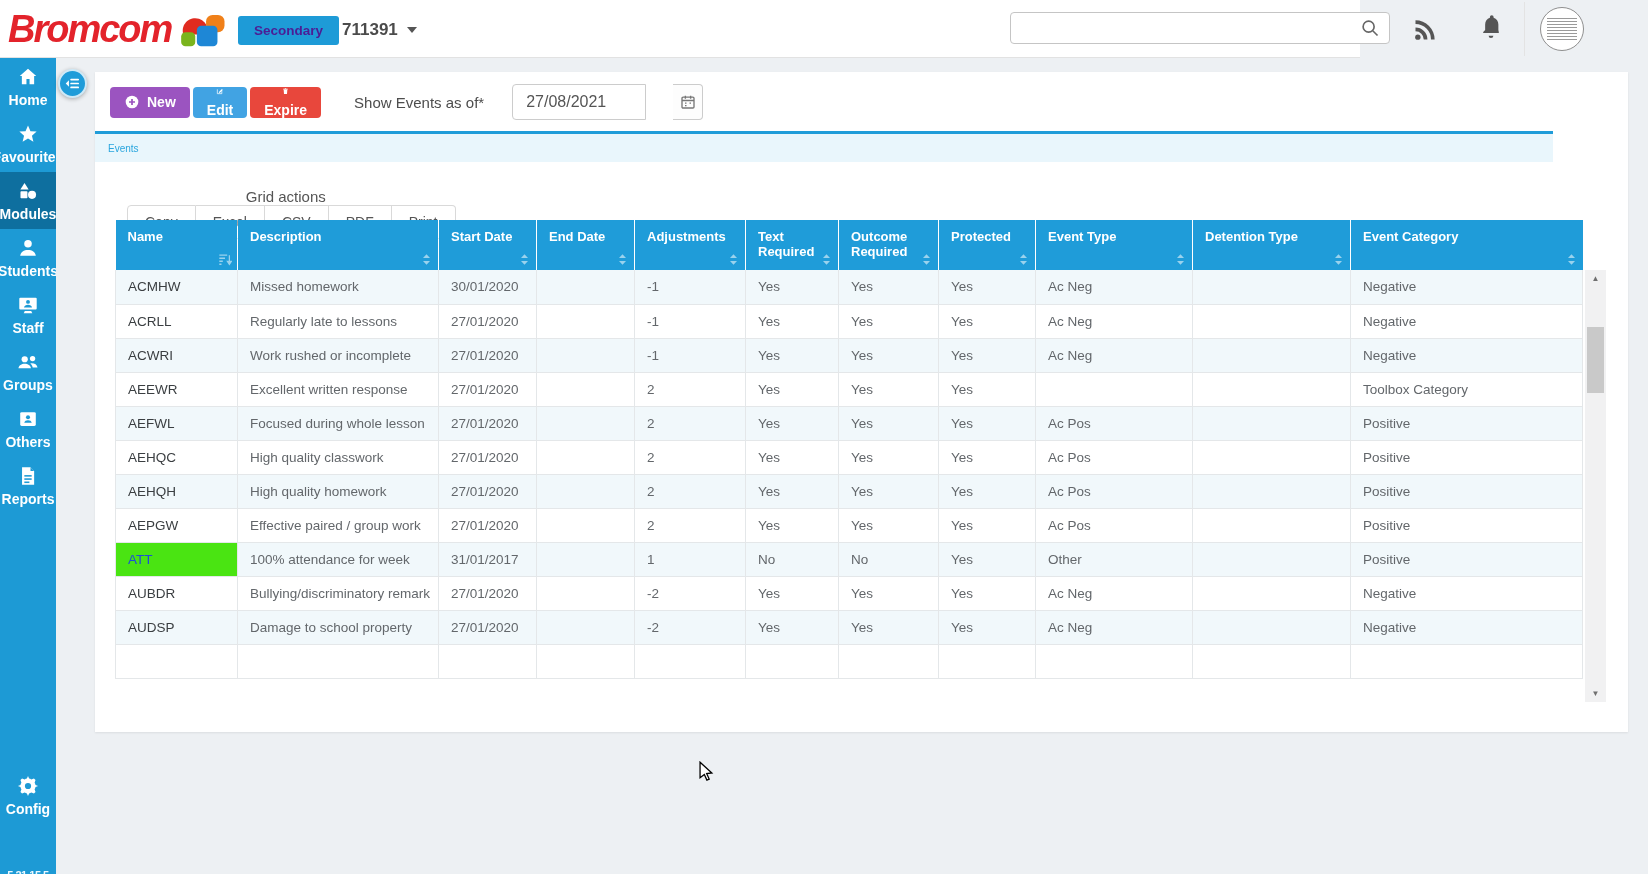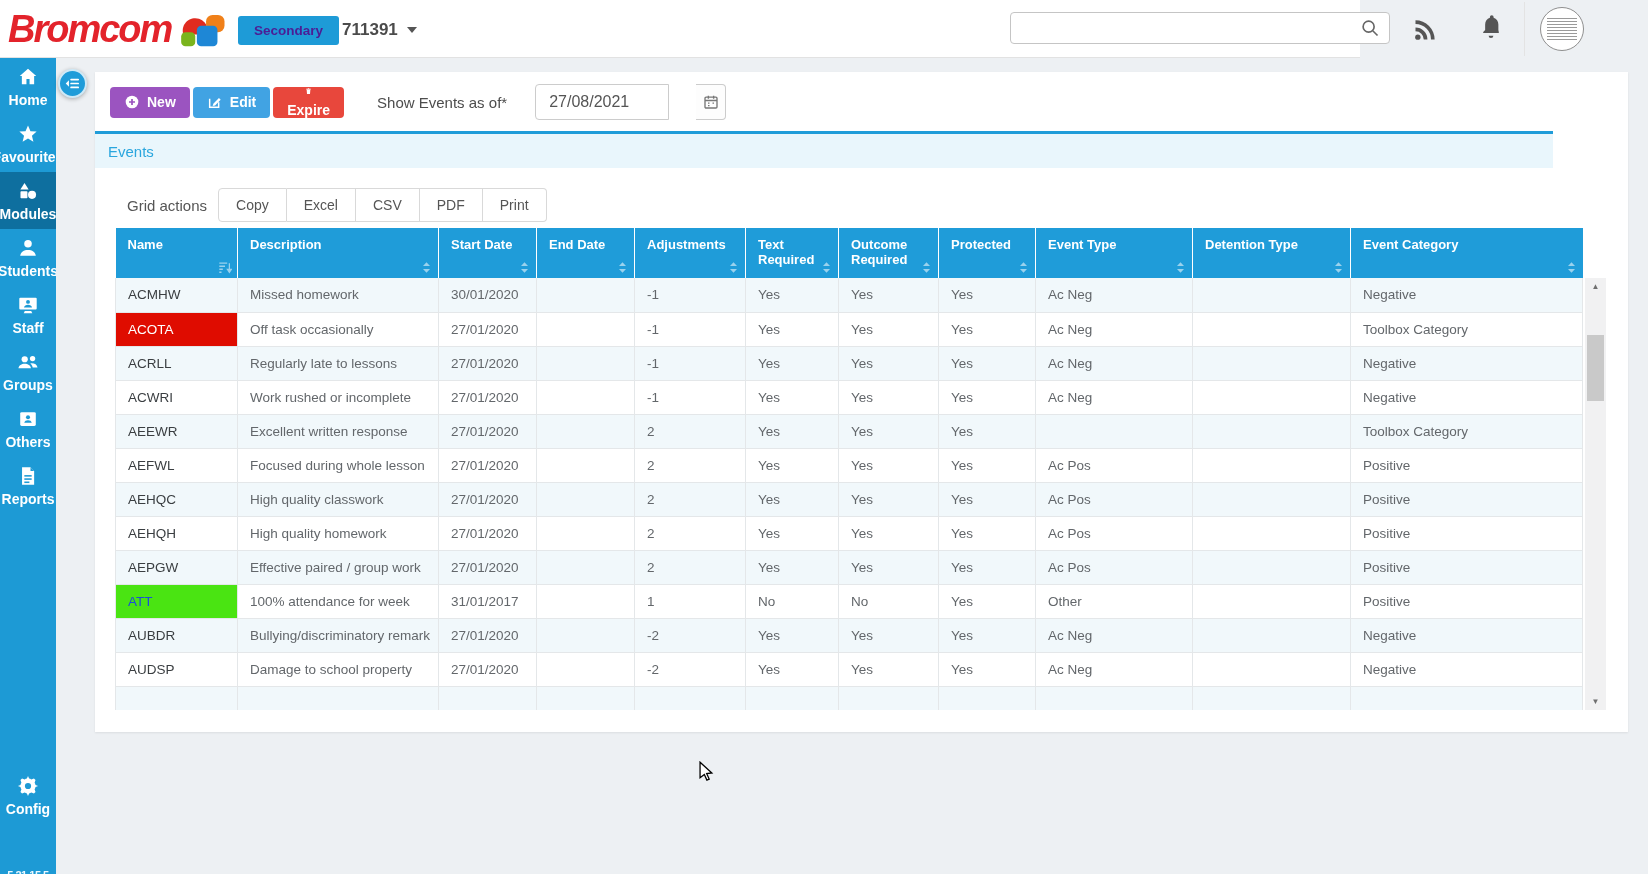--- a/index.html
+++ b/index.html
@@ -35,38 +35,38 @@
   
   .fab { position:absolute; left:58px; top:69px; width:29px; height:29px; border-radius:50%; background:#1f9cd9; border:2px solid #cfe9f6; box-shadow:0 1px 4px rgba(0,0,0,.3); display:flex; align-items:center; justify-content:center; cursor:pointer; z-index:30; }
 
   
   .content { position:absolute; left:56px; top:58px; width:1592px; bottom:0; background:#edf0f3; }
   .card { position:absolute; left:39px; top:14px; width:1533px; height:660px; background:#fff; box-shadow:0 1px 2px rgba(0,0,0,.08); }
 
   .toolbar { position:absolute; left:15px; top:12px; height:36px; display:flex; align-items:center; }
   .btn { height:31px; border:none; border-radius:4px; color:#fff; font-weight:bold; font-size:14px; display:flex; align-items:center; gap:7px; padding:0 14px; cursor:pointer; font-family:inherit; }
   .btn-new { background:#9b54c0; }
-  .btn-edit { background:#41a3e3; margin-left:3px; }
+  .btn-edit { background:#41a3e3; margin-left:3px;flex-direction:column; }
   .btn-expire { background:#e8473c; margin-left:3px;flex-direction:column; }
   .show-label { margin-left:33px; font-size:15px; color:#4d4d4d; }
   .date-wrap { margin-left:28px; display:flex; align-items:center;gap:27px; }
   .date-input { width:134px; height:36px; border:1px solid #ccc; border-radius:4px 0 0 4px; font-size:16px; color:#555; padding:0 13px; outline:none; font-family:inherit; }
   .cal-btn { width:30px; height:36px; border:1px solid #ccc; border-left:none; border-radius:0 4px 4px 0; background:#fdfdfd; display:flex; align-items:center; justify-content:center; cursor:pointer; }
 
   .events-head { position:absolute; left:0; top:59px; width:1458px; }
   .events-accent { height:3px; background:#1f9cd9; }
-  .events-title { height:34px; background:#e9f6fc; color:#2aa6de; font-size:15px; display:flex; align-items:center; padding-left:13px; }
-
-  .grid-actions { position:absolute; left:32px; top:116px; display:flex; align-items:center; }
+  .events-title { height:28px; background:#e9f6fc; color:#2aa6de; font-size:10px; display:flex; align-items:center; padding-left:13px; }
+
+  .grid-actions { position:absolute; left:32px; top:116px; display:flex; align-items:center;flex-direction:column; }
   .ga-label { font-size:15px; color:#555; margin-right:11px; }
   .ga-btn { height:34px; padding:0 17px; background:#fff; border:1px solid #d9d9d9; border-left:none; font-size:14px; color:#555; cursor:pointer; font-family:inherit; }
   .ga-btn:first-of-type { border-left:1px solid #d9d9d9; border-radius:4px 0 0 4px; }
   .ga-btn:last-of-type { border-radius:0 4px 4px 0; }
 
-  .table-wrap { position:absolute; left:20px; top:156px; width:1491px; height:482px; overflow:hidden; }
+  .table-wrap { position:absolute; left:20px; top:148px; width:1491px; height:482px; overflow:hidden; }
   table { border-collapse:collapse; table-layout:fixed; width:1467px; }
   thead th { background:#1f9cd9; color:#fff; height:50px; font-size:13px; font-weight:bold; text-align:left; vertical-align:top; padding:9px 10px 0 12px; position:relative; border-right:1px solid rgba(255,255,255,.45); cursor:pointer; line-height:15px; }
   thead th:last-child { border-right:none; }
   th .sort { position:absolute; right:5px; bottom:3px; opacity:.55; }
   tbody td { height:34px; padding:0 12px; font-size:13.5px; color:#63676b; border-bottom:1px solid #e4e7e9; border-right:1px solid #e4e7e9; white-space:nowrap; overflow:hidden; background-clip:padding-box; }
   tbody td:first-child { border-left:1px solid #e4e7e9; color:#3a3e41; }
   tbody tr { background:#fff; }
   tbody tr:nth-child(odd) { background:#f1f8fb; }
 
   .vscroll { position:absolute; left:1470px; top:50px; width:21px; height:432px; background:#f1f1f2; }
@@ -324,33 +324,20 @@
               <td></td>
               <td>-1</td>
               <td>Yes</td>
               <td>Yes</td>
               <td>Yes</td>
               <td>Ac Neg</td>
               <td></td>
               <td>Negative</td>
             </tr>
             <tr>
-              <td style="background: rgb(223, 12, 0); color: rgb(255, 255, 255);">ACOTA</td>
-              <td>Off task occasionally</td>
-              <td>27/01/2020</td>
-              <td></td>
-              <td>-1</td>
-              <td>Yes</td>
-              <td>Yes</td>
-              <td>Yes</td>
-              <td>Ac Neg</td>
-              <td></td>
-              <td>Toolbox Category</td>
-            </tr>
-            <tr>
               <td>ACRLL</td>
               <td>Regularly late to lessons</td>
               <td>27/01/2020</td>
               <td></td>
               <td>-1</td>
               <td>Yes</td>
               <td>Yes</td>
               <td>Yes</td>
               <td>Ac Neg</td>
               <td></td>

